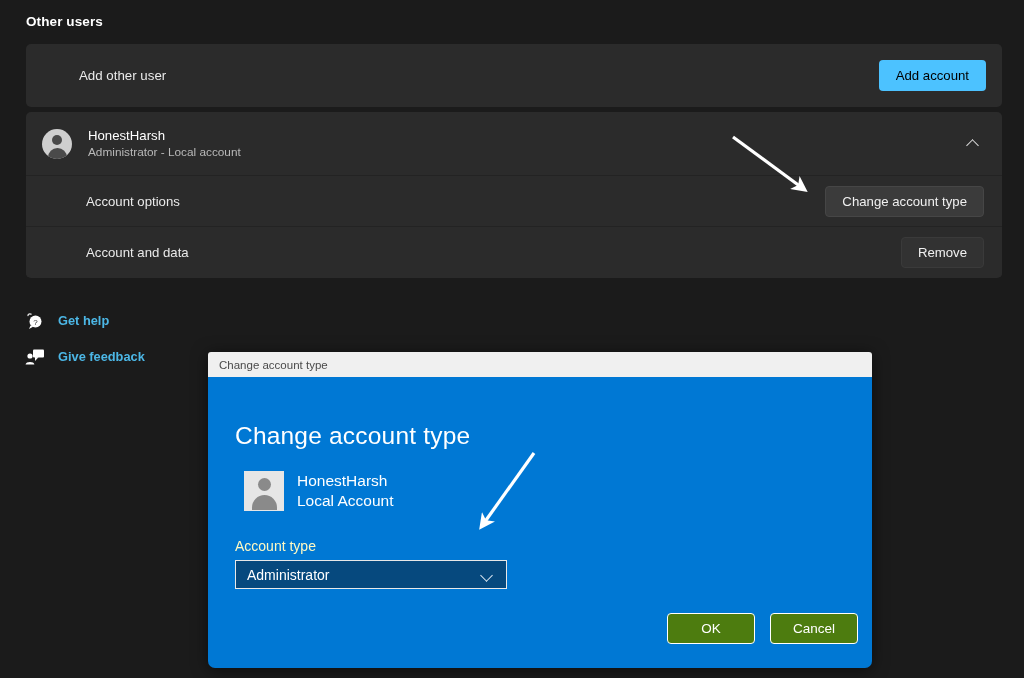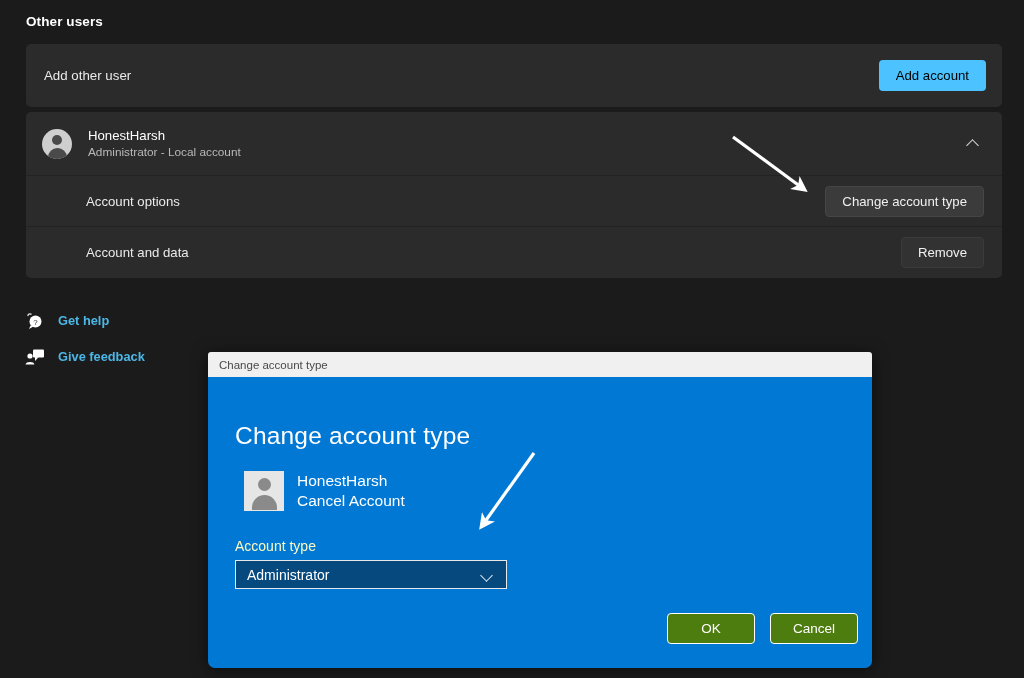--- a/index.html
+++ b/index.html
@@ -40,20 +40,21 @@
     left: 26px;
     width: 976px;
     background: #2b2b2b;
     border-radius: 5px;
     box-sizing: border-box;
   }
 
   .card-add {
     top: 44px;
     height: 63px;
+    padding-left: 35px;
   }
 
   .card-user {
     top: 112px;
     height: 166px;
     background: #2b2b2b;
     overflow: hidden;
   }
 
   .row {
@@ -424,21 +425,21 @@
 
     <div class="dialog-heading">Change account type</div>
 
     <div class="dlg-user">
       <span class="avatar-square">
         <span class="head"></span>
           <span class="body"></span>
       </span>
       <span class="dlg-user-text">
         <span class="dlg-user-name">HonestHarsh</span>
-        <span class="dlg-user-sub">Cancel Account</span>
+        <span class="dlg-user-sub">Local Account</span>
       </span>
     </div>
 
     <div class="field-label">Account type</div>
 
     <div class="dropdown">
       <span class="dropdown-value">Administrator</span>
       <span class="dropdown-chevron"></span>
     </div>
 

